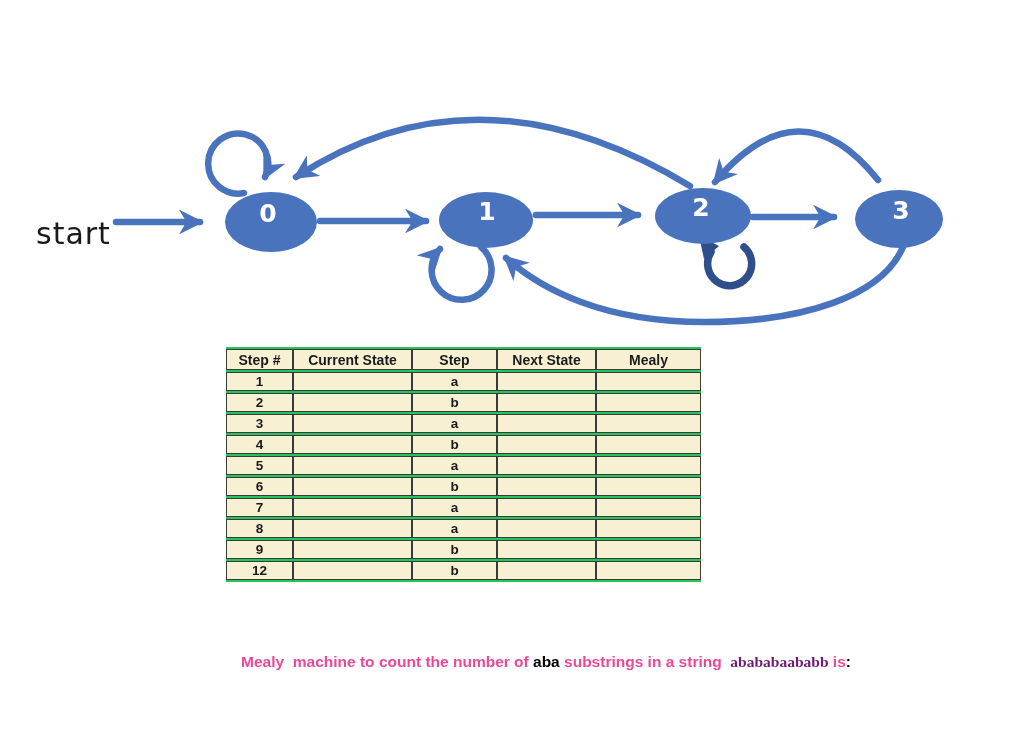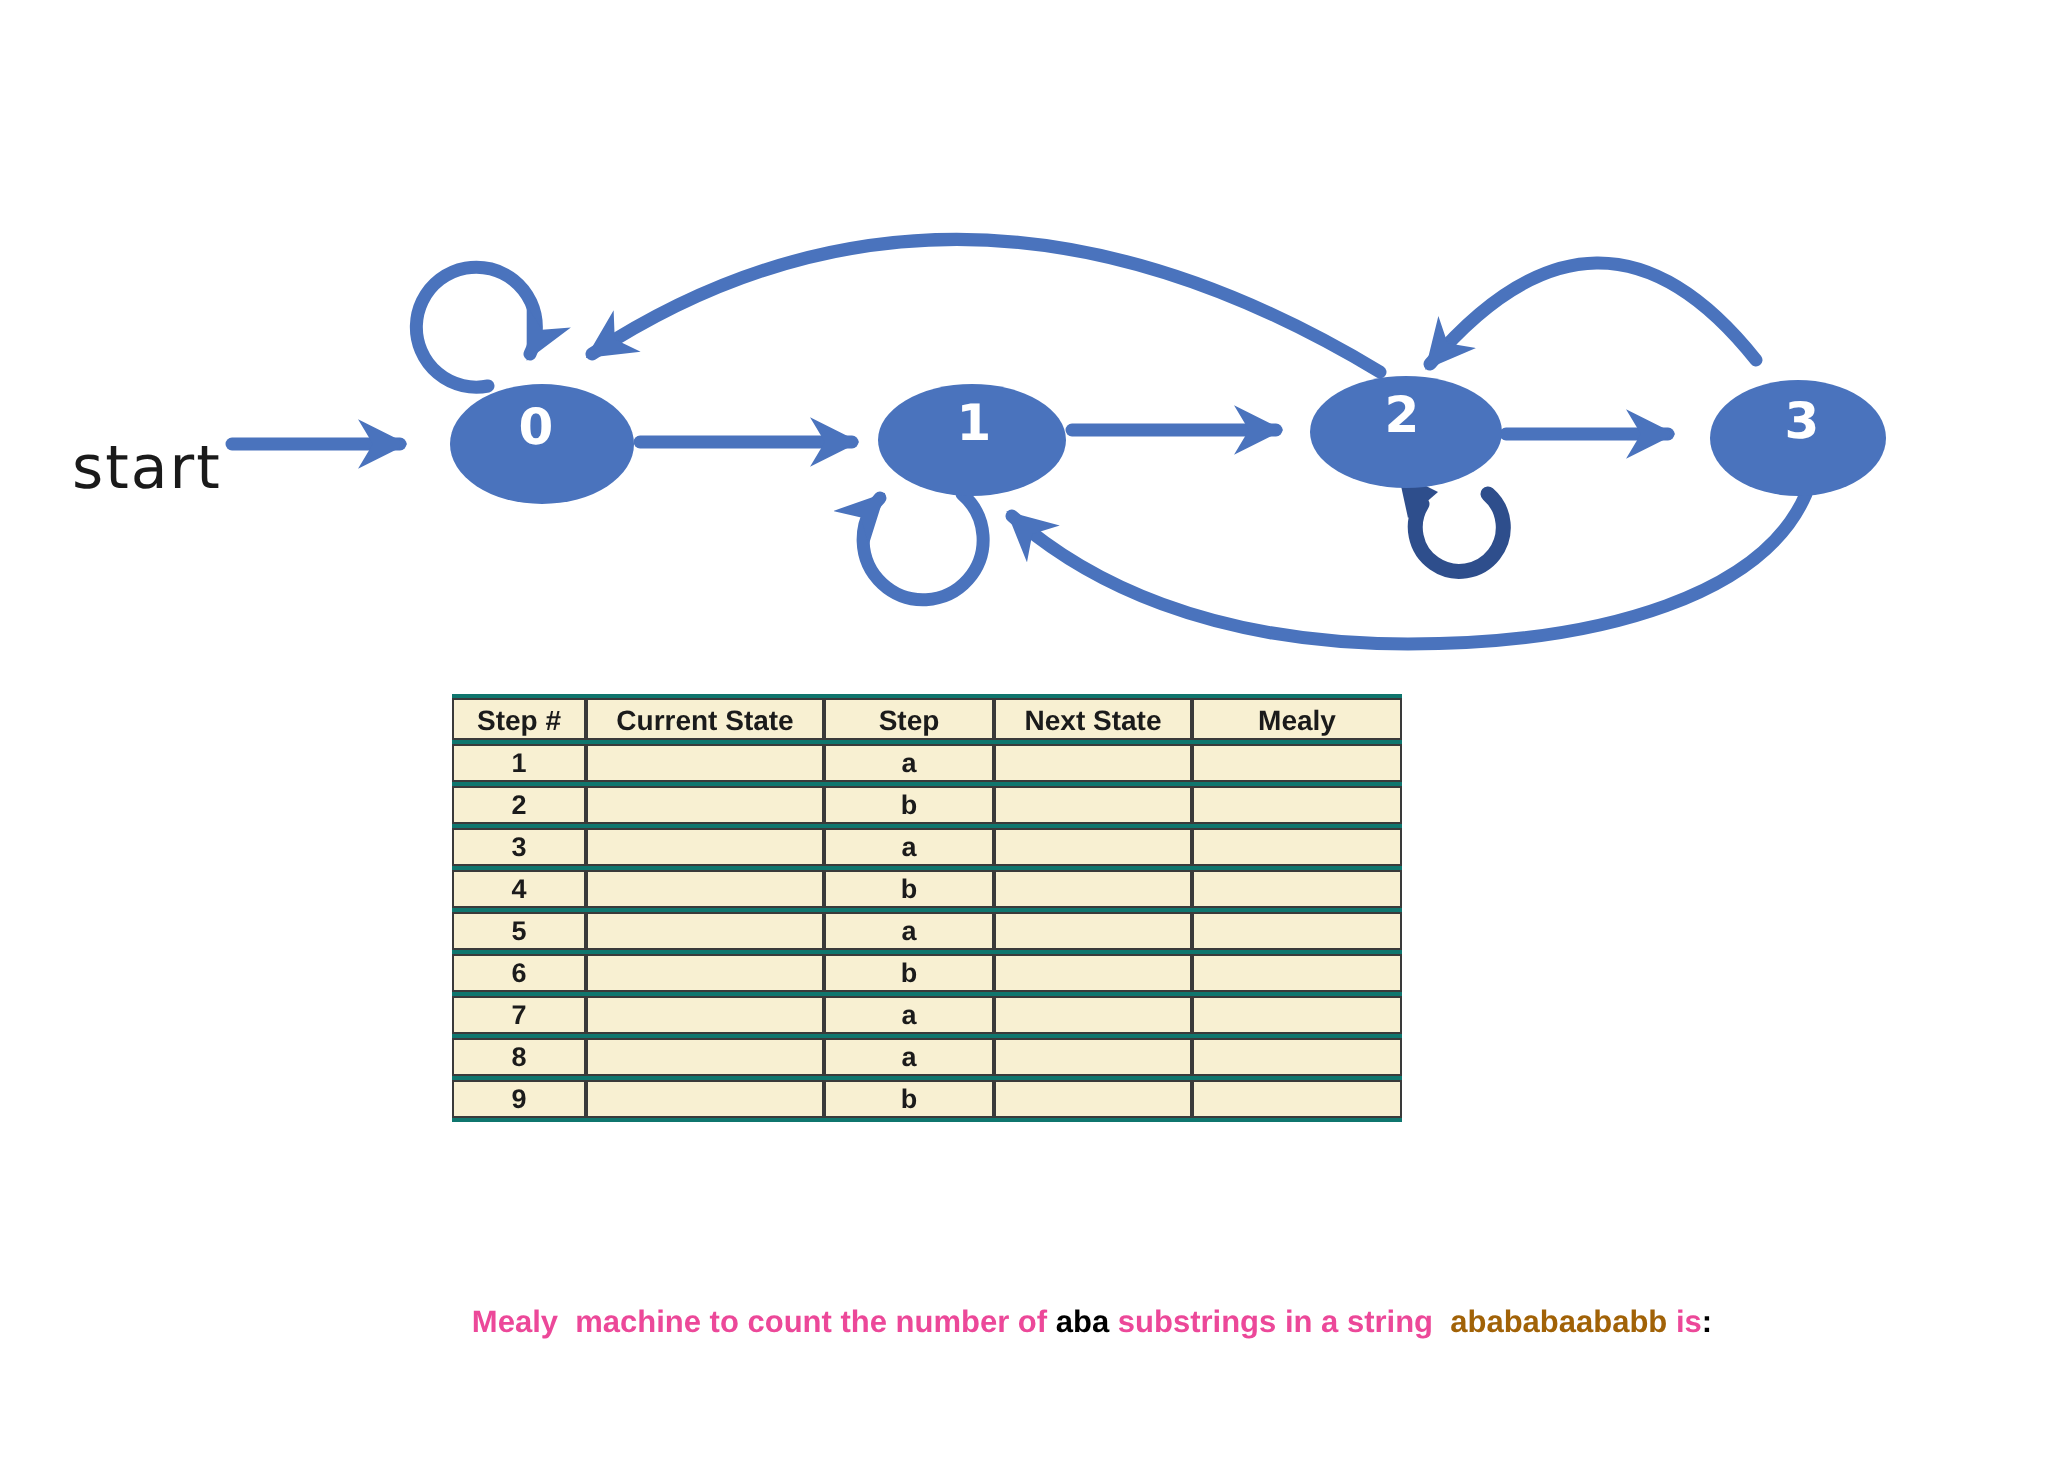--- a/index.html
+++ b/index.html
@@ -24,40 +24,40 @@
   }
   .start-label {
     fill: #1a1a1a; font-family: "DejaVu Sans", sans-serif;
     font-size: 30px; letter-spacing: 1px;
   }
 
   
   table.trace {
     position: absolute; left: 226px; top: 347px; width: 475px;
     border-collapse: separate; border-spacing: 0 2px;
-    table-layout: fixed; background: #0f766e;
+    table-layout: fixed; background: #22c55e;
   }
   table.trace th, table.trace td {
     border: 1.5px solid #3a3a3a; background: #F8F0D2;
     font-size: 13.5px; font-weight: bold; color: #1b1b1b;
     text-align: center; vertical-align: middle;
     height: 17px; padding: 0 3px; overflow: hidden;
   }
   table.trace th { font-size: 14px; height: 19px; }
   td.input-cell { color: #49A649; }
 
   
   .caption {
     position: absolute; left: 160px; top: 653px; width: 772px;
     text-align: center; font-size: 15.5px; font-weight: bold;
     white-space: pre-wrap; color: #1b1b1b;
   }
   .c-black { color: #ec4899; }
   .c-red   { color: #000000; }
-  .c-green { color: #a16207; }
+  .c-green { color: #701a75; font-family: Liberation Serif, serif; }
 </style>
 </head>
 <body>
 
 <div class="stage">
 
   <svg class="diagram" width="1024" height="345" viewBox="0 0 1024 345">
     <defs>
       <marker id="arrowBlue" viewBox="0 0 10 10" refX="8.5" refY="5" markerWidth="3.8" markerHeight="3.8" orient="auto">
         <path d="M0,0 L10,5 L0,10 L3,5 Z" fill="#4A73BD"></path>
@@ -171,18 +171,25 @@
         <td></td>
         <td></td>
       </tr>
       <tr>
         <td>9</td>
         <td></td>
         <td class="input-cell">b</td>
         <td></td>
         <td></td>
       </tr>
+      <tr>
+        <td>12</td>
+        <td></td>
+        <td class="input-cell">b</td>
+        <td></td>
+        <td></td>
+      </tr>
     </tbody>
   </table>
 
   <div class="caption"><span class="c-black">Mealy  machine to count the number of </span><span class="c-red">aba</span><span class="c-black"> substrings in a string  </span><span class="c-green">abababaababb</span><span class="c-black"> is</span><span class="c-red">:</span></div>
 
 </div>
 
 </body></html>

